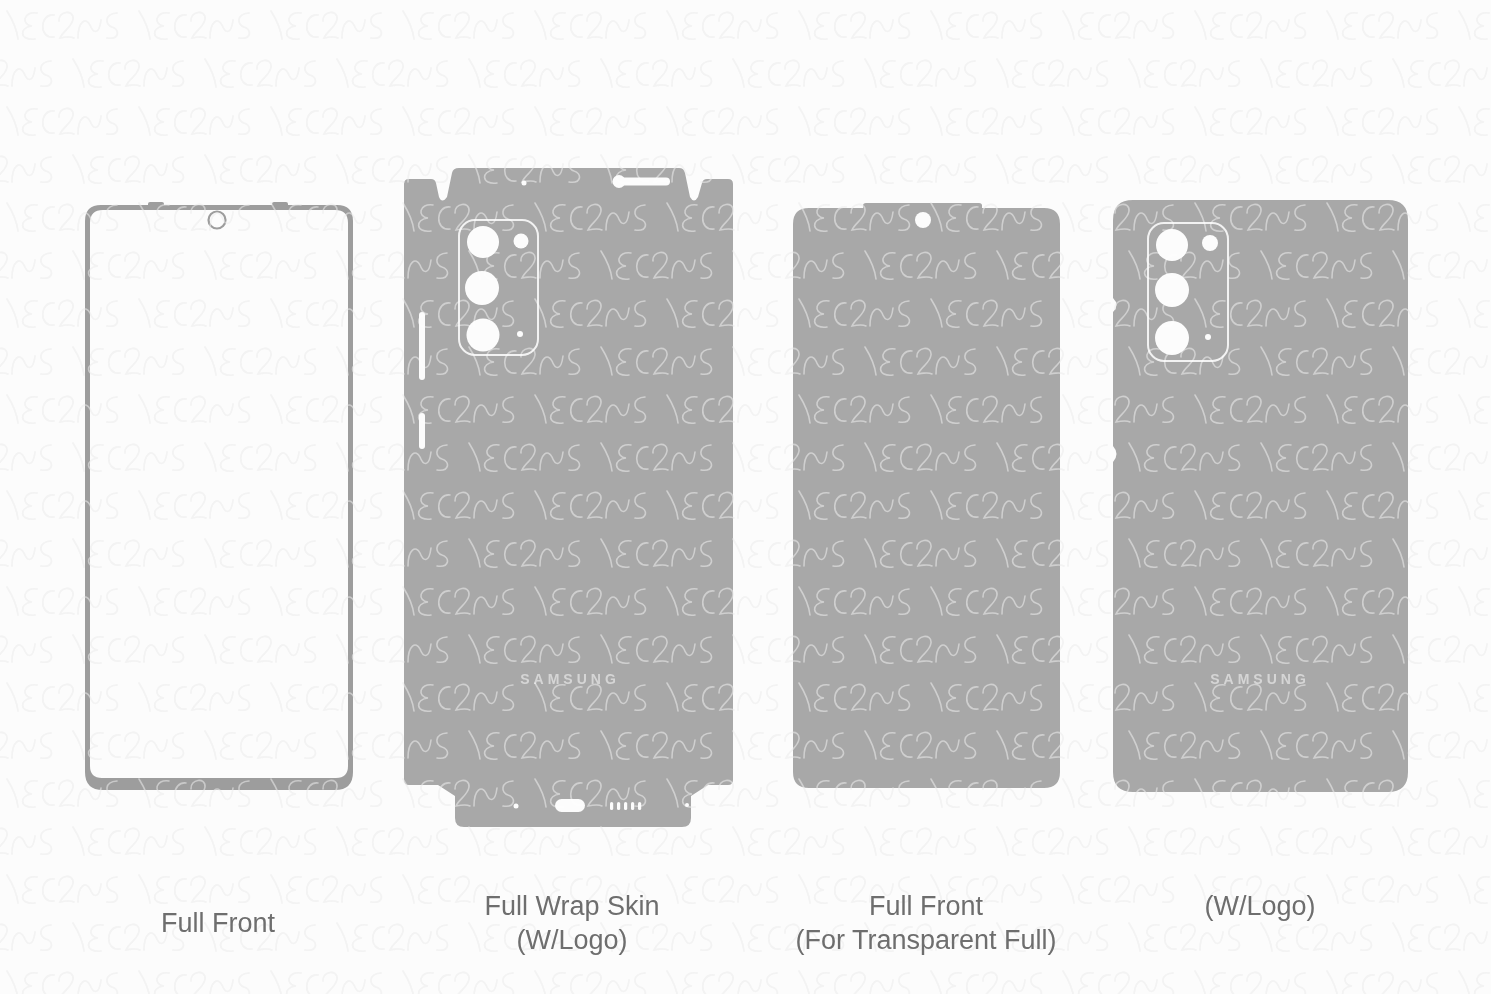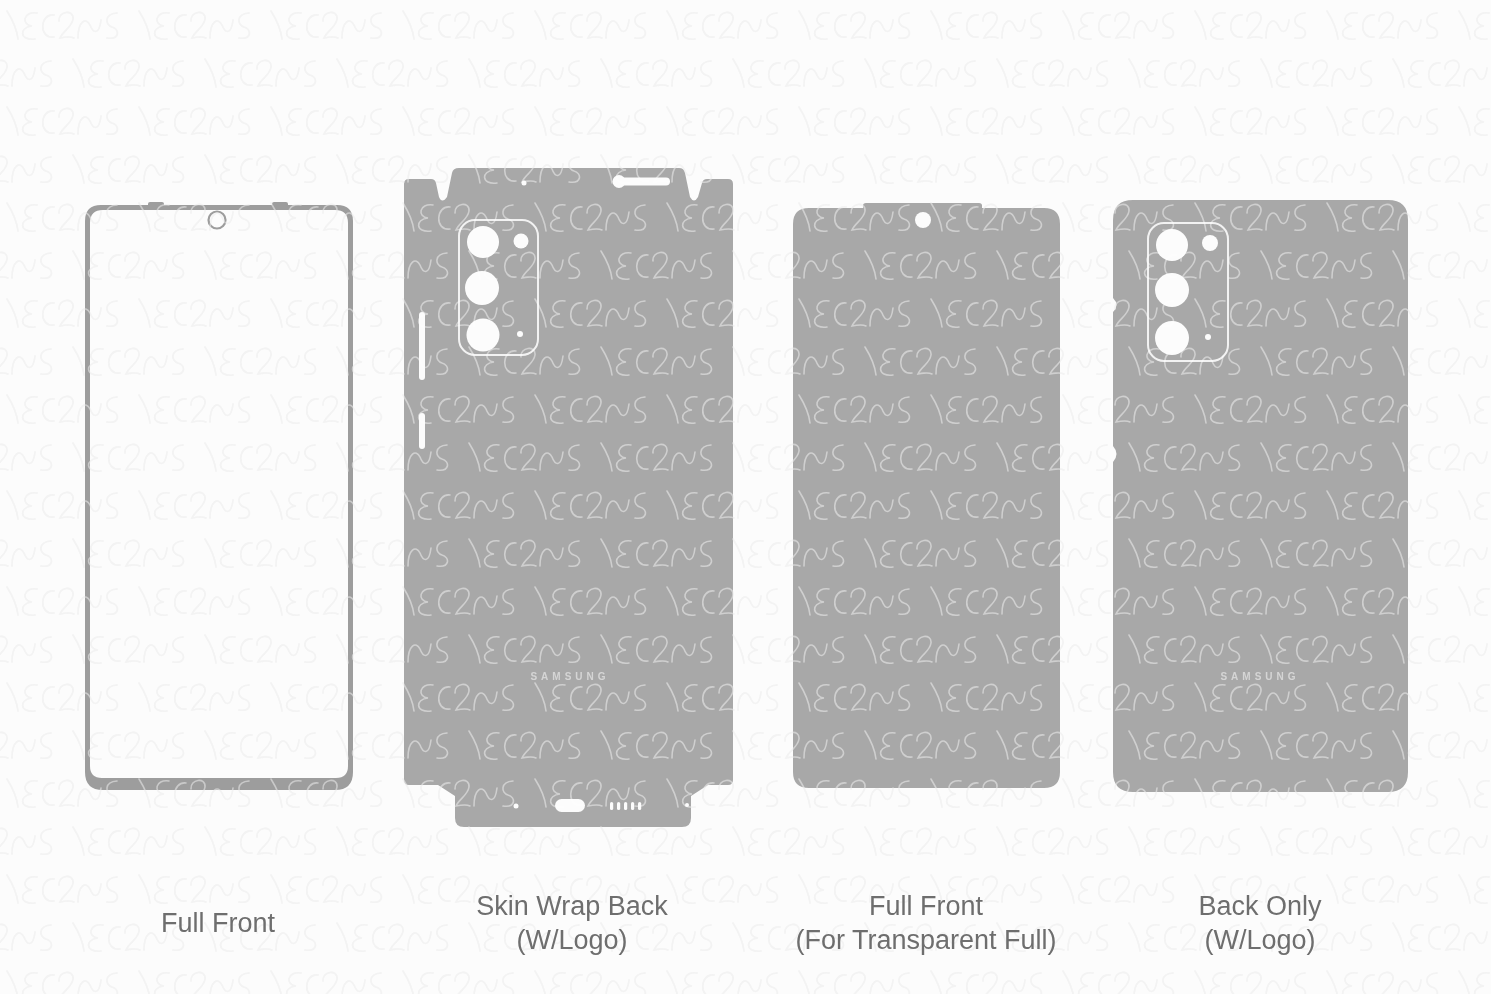--- a/index.html
+++ b/index.html
@@ -2,21 +2,21 @@
 <html><head>
 <meta charset="utf-8">
 <style>
   html,body{margin:0;padding:0;background:#fcfcfc;}
   .canvas{position:relative;width:1491px;height:994px;overflow:hidden;
           font-family:"Liberation Sans",sans-serif;background:#fcfcfc;}
   .layer{position:absolute;left:0;top:0;}
   svg.tpl{position:absolute;display:block;}
   .label{position:absolute;text-align:center;color:#6e6e6e;font-size:27px;line-height:34px;}
   .samsung-logo{position:absolute;width:200px;text-align:center;font-weight:bold;
-                font-size:10px;letter-spacing:4px;color:rgba(255,255,255,0.52);}
+                font-size:14px;letter-spacing:4px;color:rgba(255,255,255,0.52);}
   .overlay{pointer-events:none;}
 </style>
 </head>
 <body>
 
 <div class="canvas">
 
   <svg class="layer" width="1491" height="994">
     <defs>
       <path id="wm-word" fill="none" stroke-linecap="round" stroke-width="1.6" d="M3,5 C8,13 13,24 14,33
@@ -101,25 +101,24 @@
   <div class="samsung-logo" style="left:1160px;top:671px;">SAMSUNG</div>
 
   <svg class="layer overlay" width="1491" height="994">
     <rect width="1491" height="994" fill="url(#wm-white)" opacity="0.45"></rect>
   </svg>
 
   <div class="label" style="left:68px;top:906px;width:300px;">
     <div>Full Front</div>
   </div>
   <div class="label" style="left:422px;top:889px;width:300px;">
-    <div>Skin Wrap Back</div>
+    <div>Full Wrap Skin</div>
     <div>(W/Logo)</div>
   </div>
   <div class="label" style="left:751px;top:889px;width:350px;">
     <div>Full Front</div>
     <div>(For Transparent Full)</div>
   </div>
   <div class="label" style="left:1110px;top:889px;width:300px;">
-    <div>Back Only</div>
     <div>(W/Logo)</div>
   </div>
 
 </div>
 
 </body></html>

